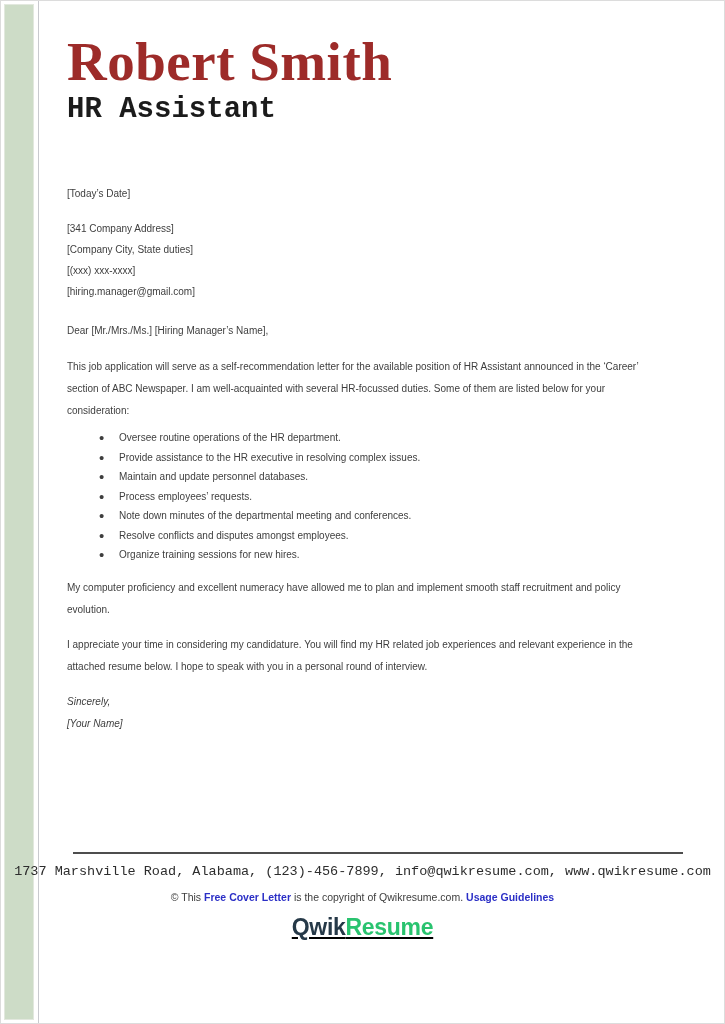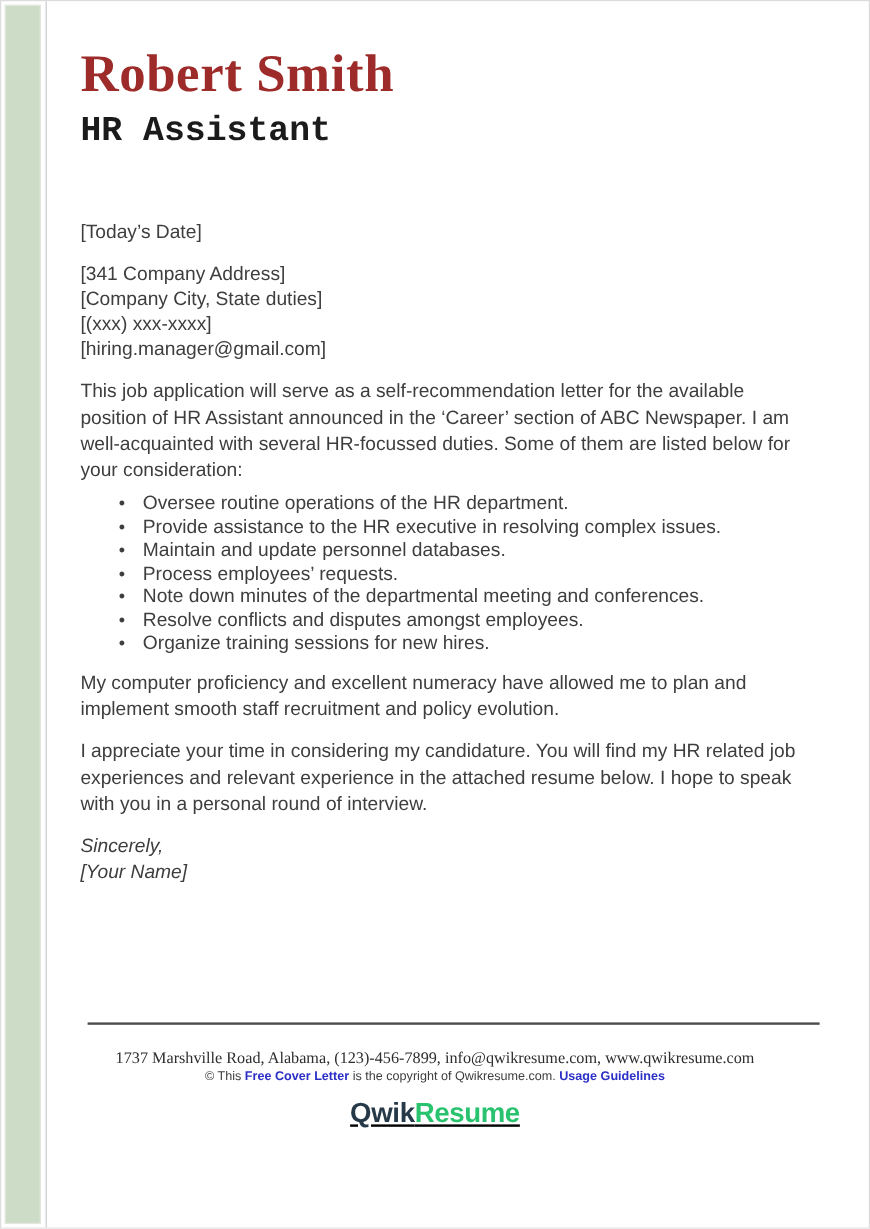--- a/index.html
+++ b/index.html
@@ -24,33 +24,33 @@
   }
 
   .letter {
     position:absolute; left:66px; top:36px; width:596px;
     color:#3e3e3e;
   }
 
   .author-name {
     font-family:"Liberation Serif", serif;
     font-weight:bold;
-    font-size:44px; line-height:50px;
+    font-size:55px; line-height:50px;
     color:#9d2b29;
     letter-spacing:0.5px;
   }
   .author-title {
     font-family:Liberation Mono, monospace;
     font-weight:bold;
     font-size:29px; line-height:33px;
     color:#1b1b1b;
     margin-top:6px;
   }
 
-  .body-text { font-size:16px; line-height:22px; color:#3e3e3e; }
+  .body-text { font-size:10px; line-height:22px; color:#3e3e3e; }
 
   .date-line   { margin-top:57px; }
   .address-block { margin-top:13px; }
   .address-block p { line-height:21px; }
   .greeting    { margin-top:18px; }
   .para-1      { margin-top:14px; }
   .duties-list { margin-top:6px; list-style:none; }
   .duties-list li {
     line-height:19.5px;
     padding-left:52px;
@@ -67,24 +67,23 @@
   .closing-block p { line-height:22px; }
 
   .footer-sep {
     position:absolute; left:72px; top:851px; width:610px; height:2px;
     background:#4d4d4d;
     border:none;
   }
   .footer-contact {
     position:absolute; left:0; top:862px; width:100%;
     text-align:center;
-    font-family:Liberation Serif, serif;
+    font-family:Liberation Mono, monospace;
     font-size:13.5px; line-height:18px;
     color:#2d2d2d;
-    margin-top:10px;
   }
   .footer-copyright {
     position:absolute; left:0; top:889px; width:100%;
     text-align:center;
     font-size:10.5px; line-height:14px;
     color:#3d3d3d;
   }
   .footer-copyright a {
     color:#2b2fc6; font-weight:bold; cursor:pointer;
   }
@@ -115,20 +114,21 @@
 
     <p class="body-text date-line">[Today’s Date]</p>
 
     <div class="body-text address-block">
       <p>[341 Company Address]</p>
       <p>[Company City, State duties]</p>
       <p>[(xxx) xxx-xxxx]</p>
       <p>[hiring.manager@gmail.com]</p>
     </div>
 
+    <p class="body-text greeting">Dear [Mr./Mrs./Ms.] [Hiring Manager’s Name],</p>
 
     <p class="body-text para-1">This job application will serve as a self-recommendation letter for the available position of HR Assistant announced in the ‘Career’ section of ABC Newspaper. I am well-acquainted with several HR-focussed duties. Some of them are listed below for your consideration:</p>
 
     <ul class="body-text duties-list">
       <li>Oversee routine operations of the HR department.</li>
       <li>Provide assistance to the HR executive in resolving complex issues.</li>
       <li>Maintain and update personnel databases.</li>
       <li>Process employees’ requests.</li>
       <li>Note down minutes of the departmental meeting and conferences.</li>
       <li>Resolve conflicts and disputes amongst employees.</li>

